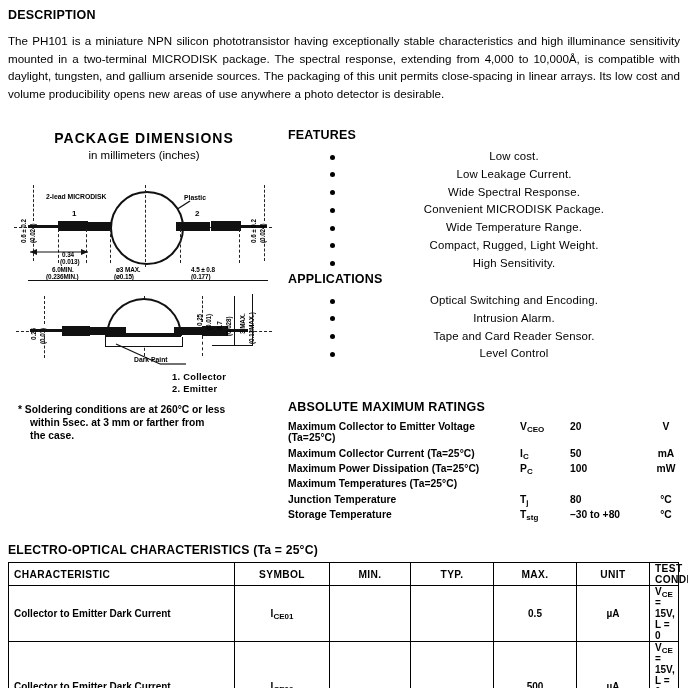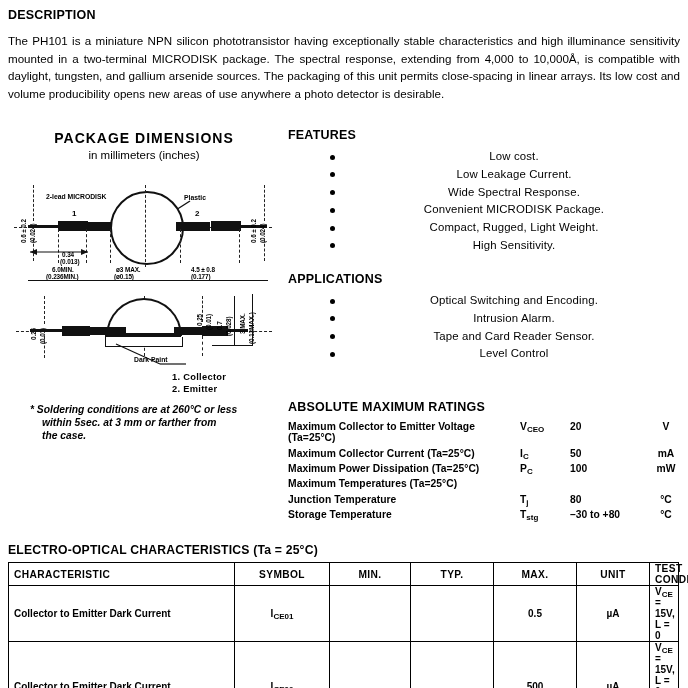--- a/index.html
+++ b/index.html
@@ -329,34 +329,35 @@
     <div class="abs solid-v" style="left:228px; top:8px; height:50px;"></div>
     <div class="abs solid-h" style="left:206px; top:57px; width:40px;"></div>
     <div class="abs solid-v" style="left:246px; top:6px; height:52px;"></div>
   </div>
 
   <div class="abs" id="pin-legend" style="left:166px; top:241px;">
     <div>1.  Collector</div>
     <div>2.  Emitter</div>
   </div>
 
-  <div class="abs" id="solder-note" style="left:24px; top:273px;font-style:italic;">
+  <div class="abs" id="solder-note" style="left:12px; top:273px;">
     <div>* Soldering conditions are at 260°C or less</div>
     <div style="padding-left:12px;">within 5sec. at 3 mm or farther from</div>
     <div style="padding-left:12px;">the case.</div>
   </div>
 </div>
 
 <div class="abs" id="features-block">
   <div class="sec-head">FEATURES</div>
   <ul class="bullet-list" id="features-list">
       <li><span class="dot"></span><span>Low cost.</span></li>
       <li><span class="dot"></span><span>Low Leakage Current.</span></li>
       <li><span class="dot"></span><span>Wide Spectral Response.</span></li>
       <li><span class="dot"></span><span>Convenient  MICRODISK  Package.</span></li>
+      <li><span class="dot"></span><span>Wide Temperature Range.</span></li>
       <li><span class="dot"></span><span>Compact, Rugged, Light Weight.</span></li>
       <li><span class="dot"></span><span>High Sensitivity.</span></li>
     </ul>
 </div>
 
 <div class="abs" id="applications-block">
   <div class="sec-head">APPLICATIONS</div>
   <ul class="bullet-list" id="applications-list">
       <li><span class="dot"></span><span>Optical Switching and Encoding.</span></li>
       <li><span class="dot"></span><span>Intrusion Alarm.</span></li>

